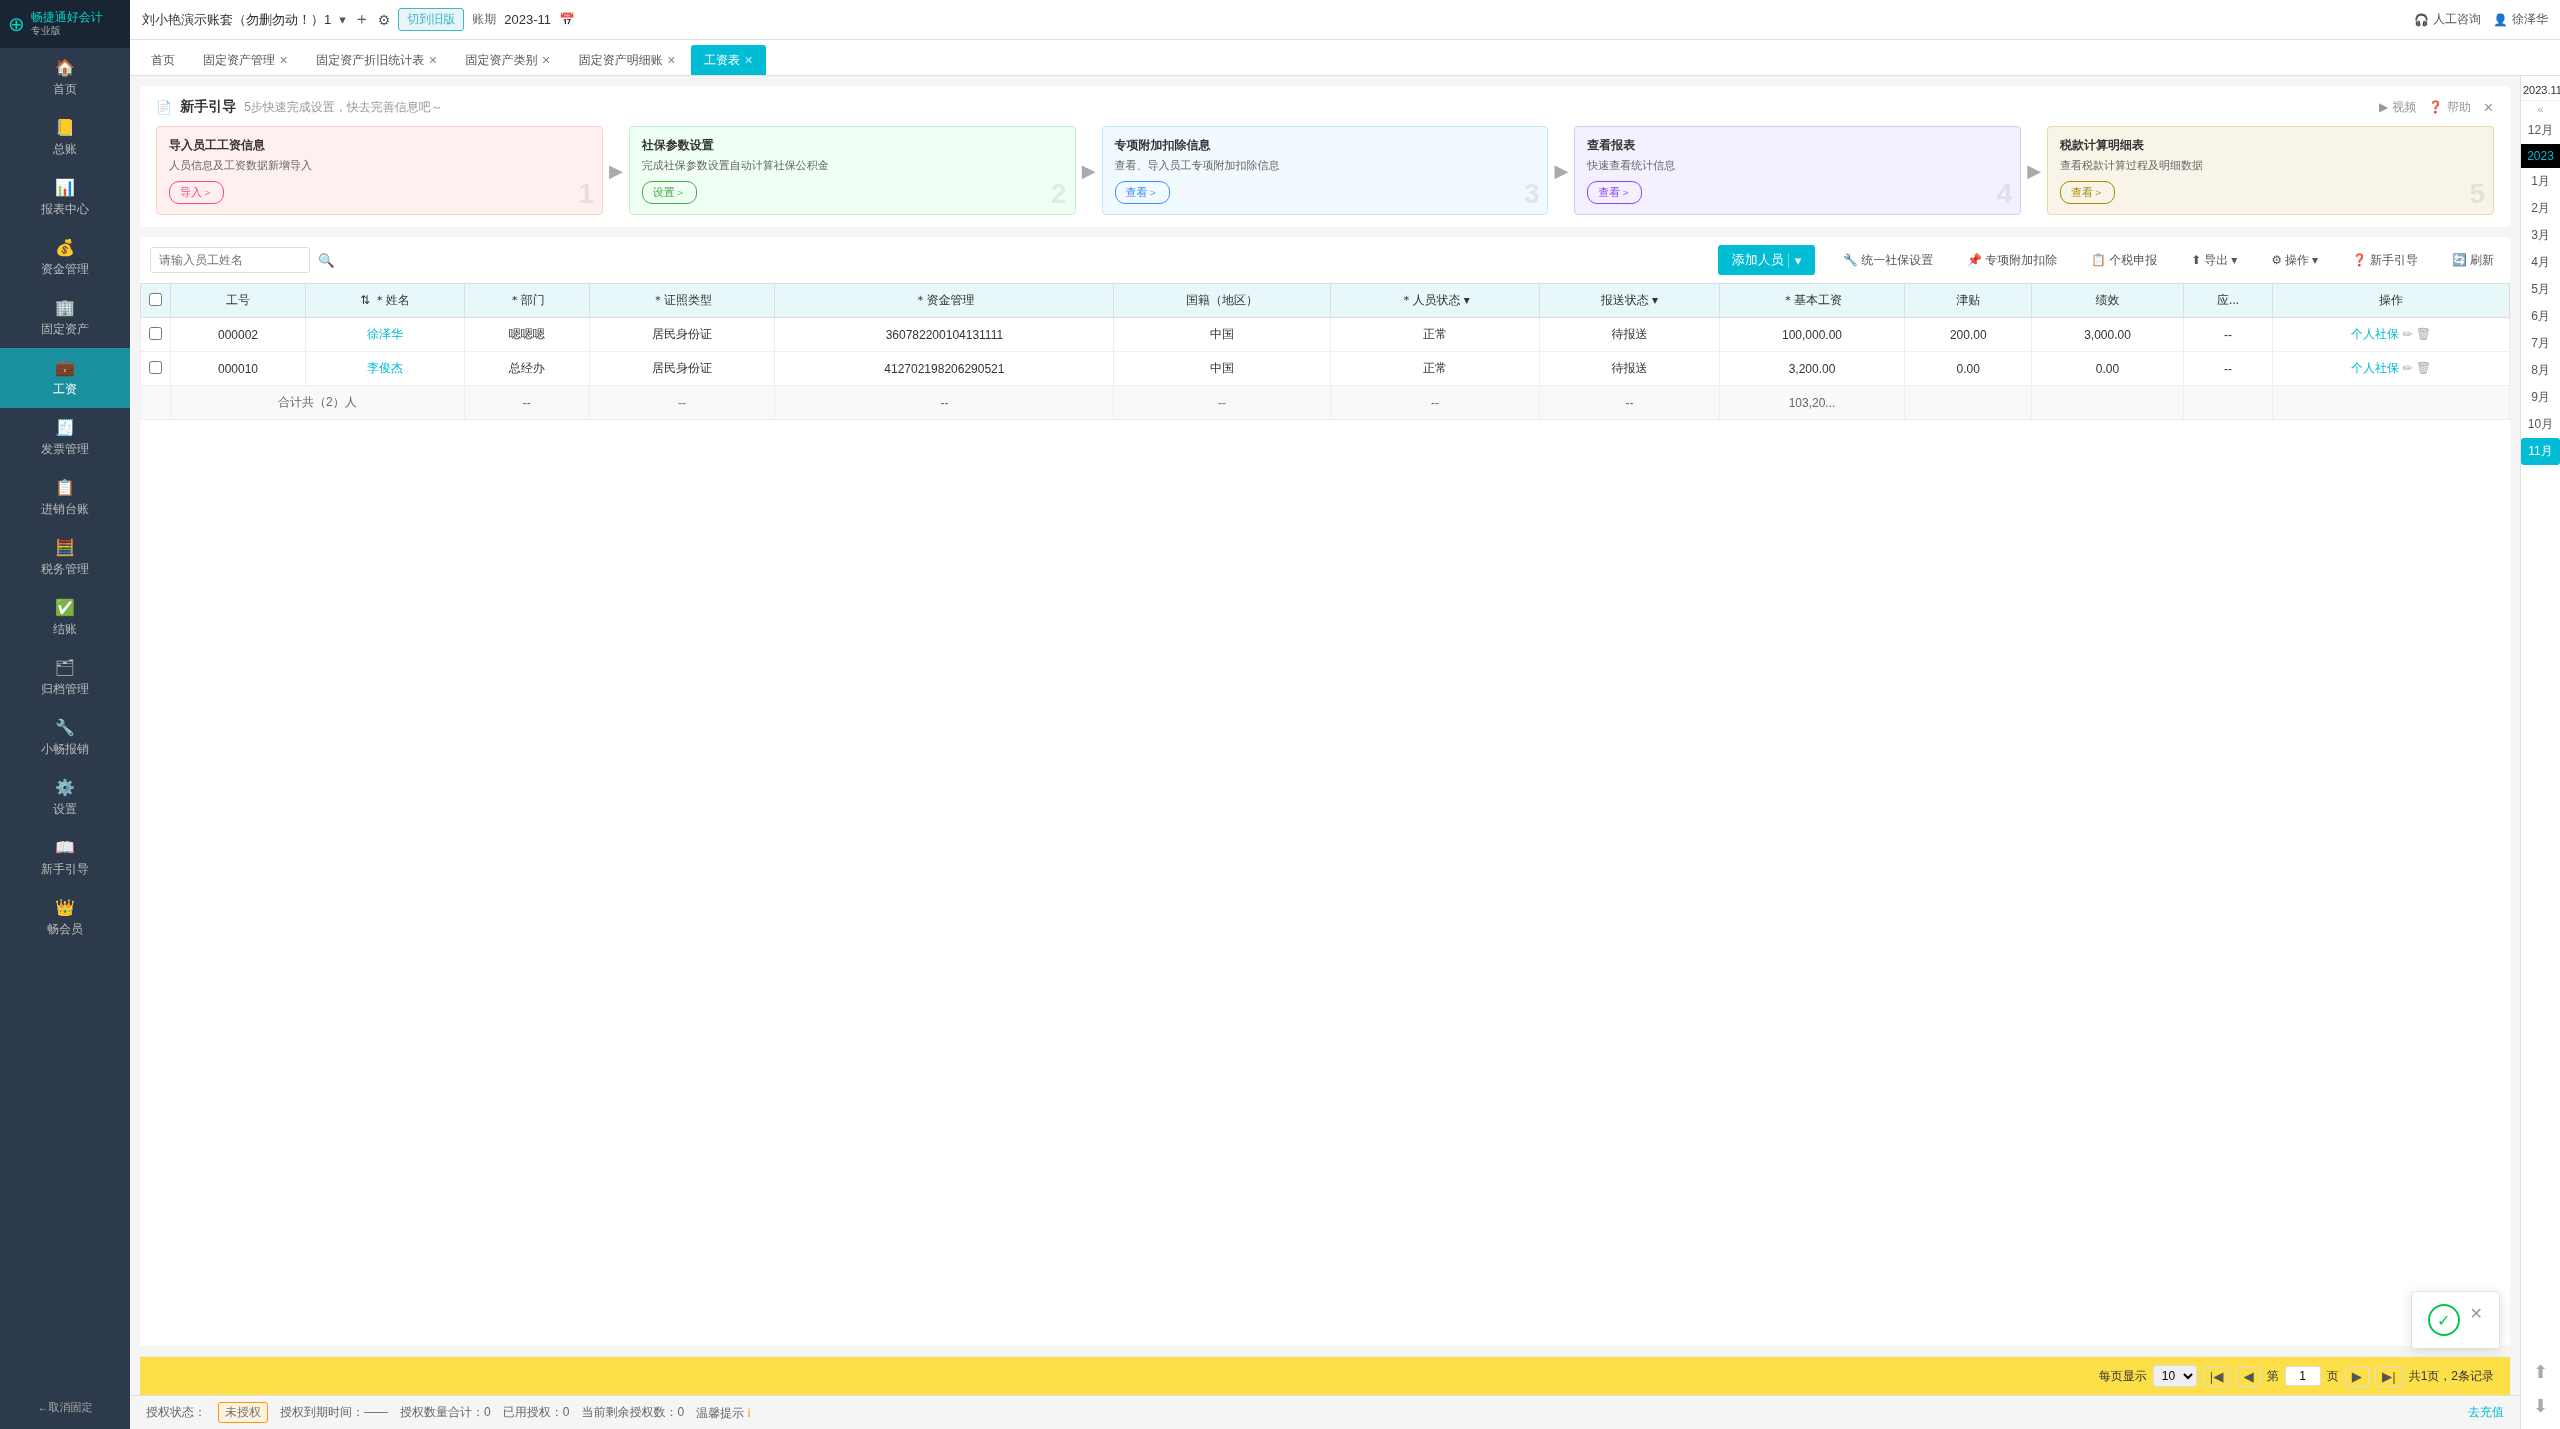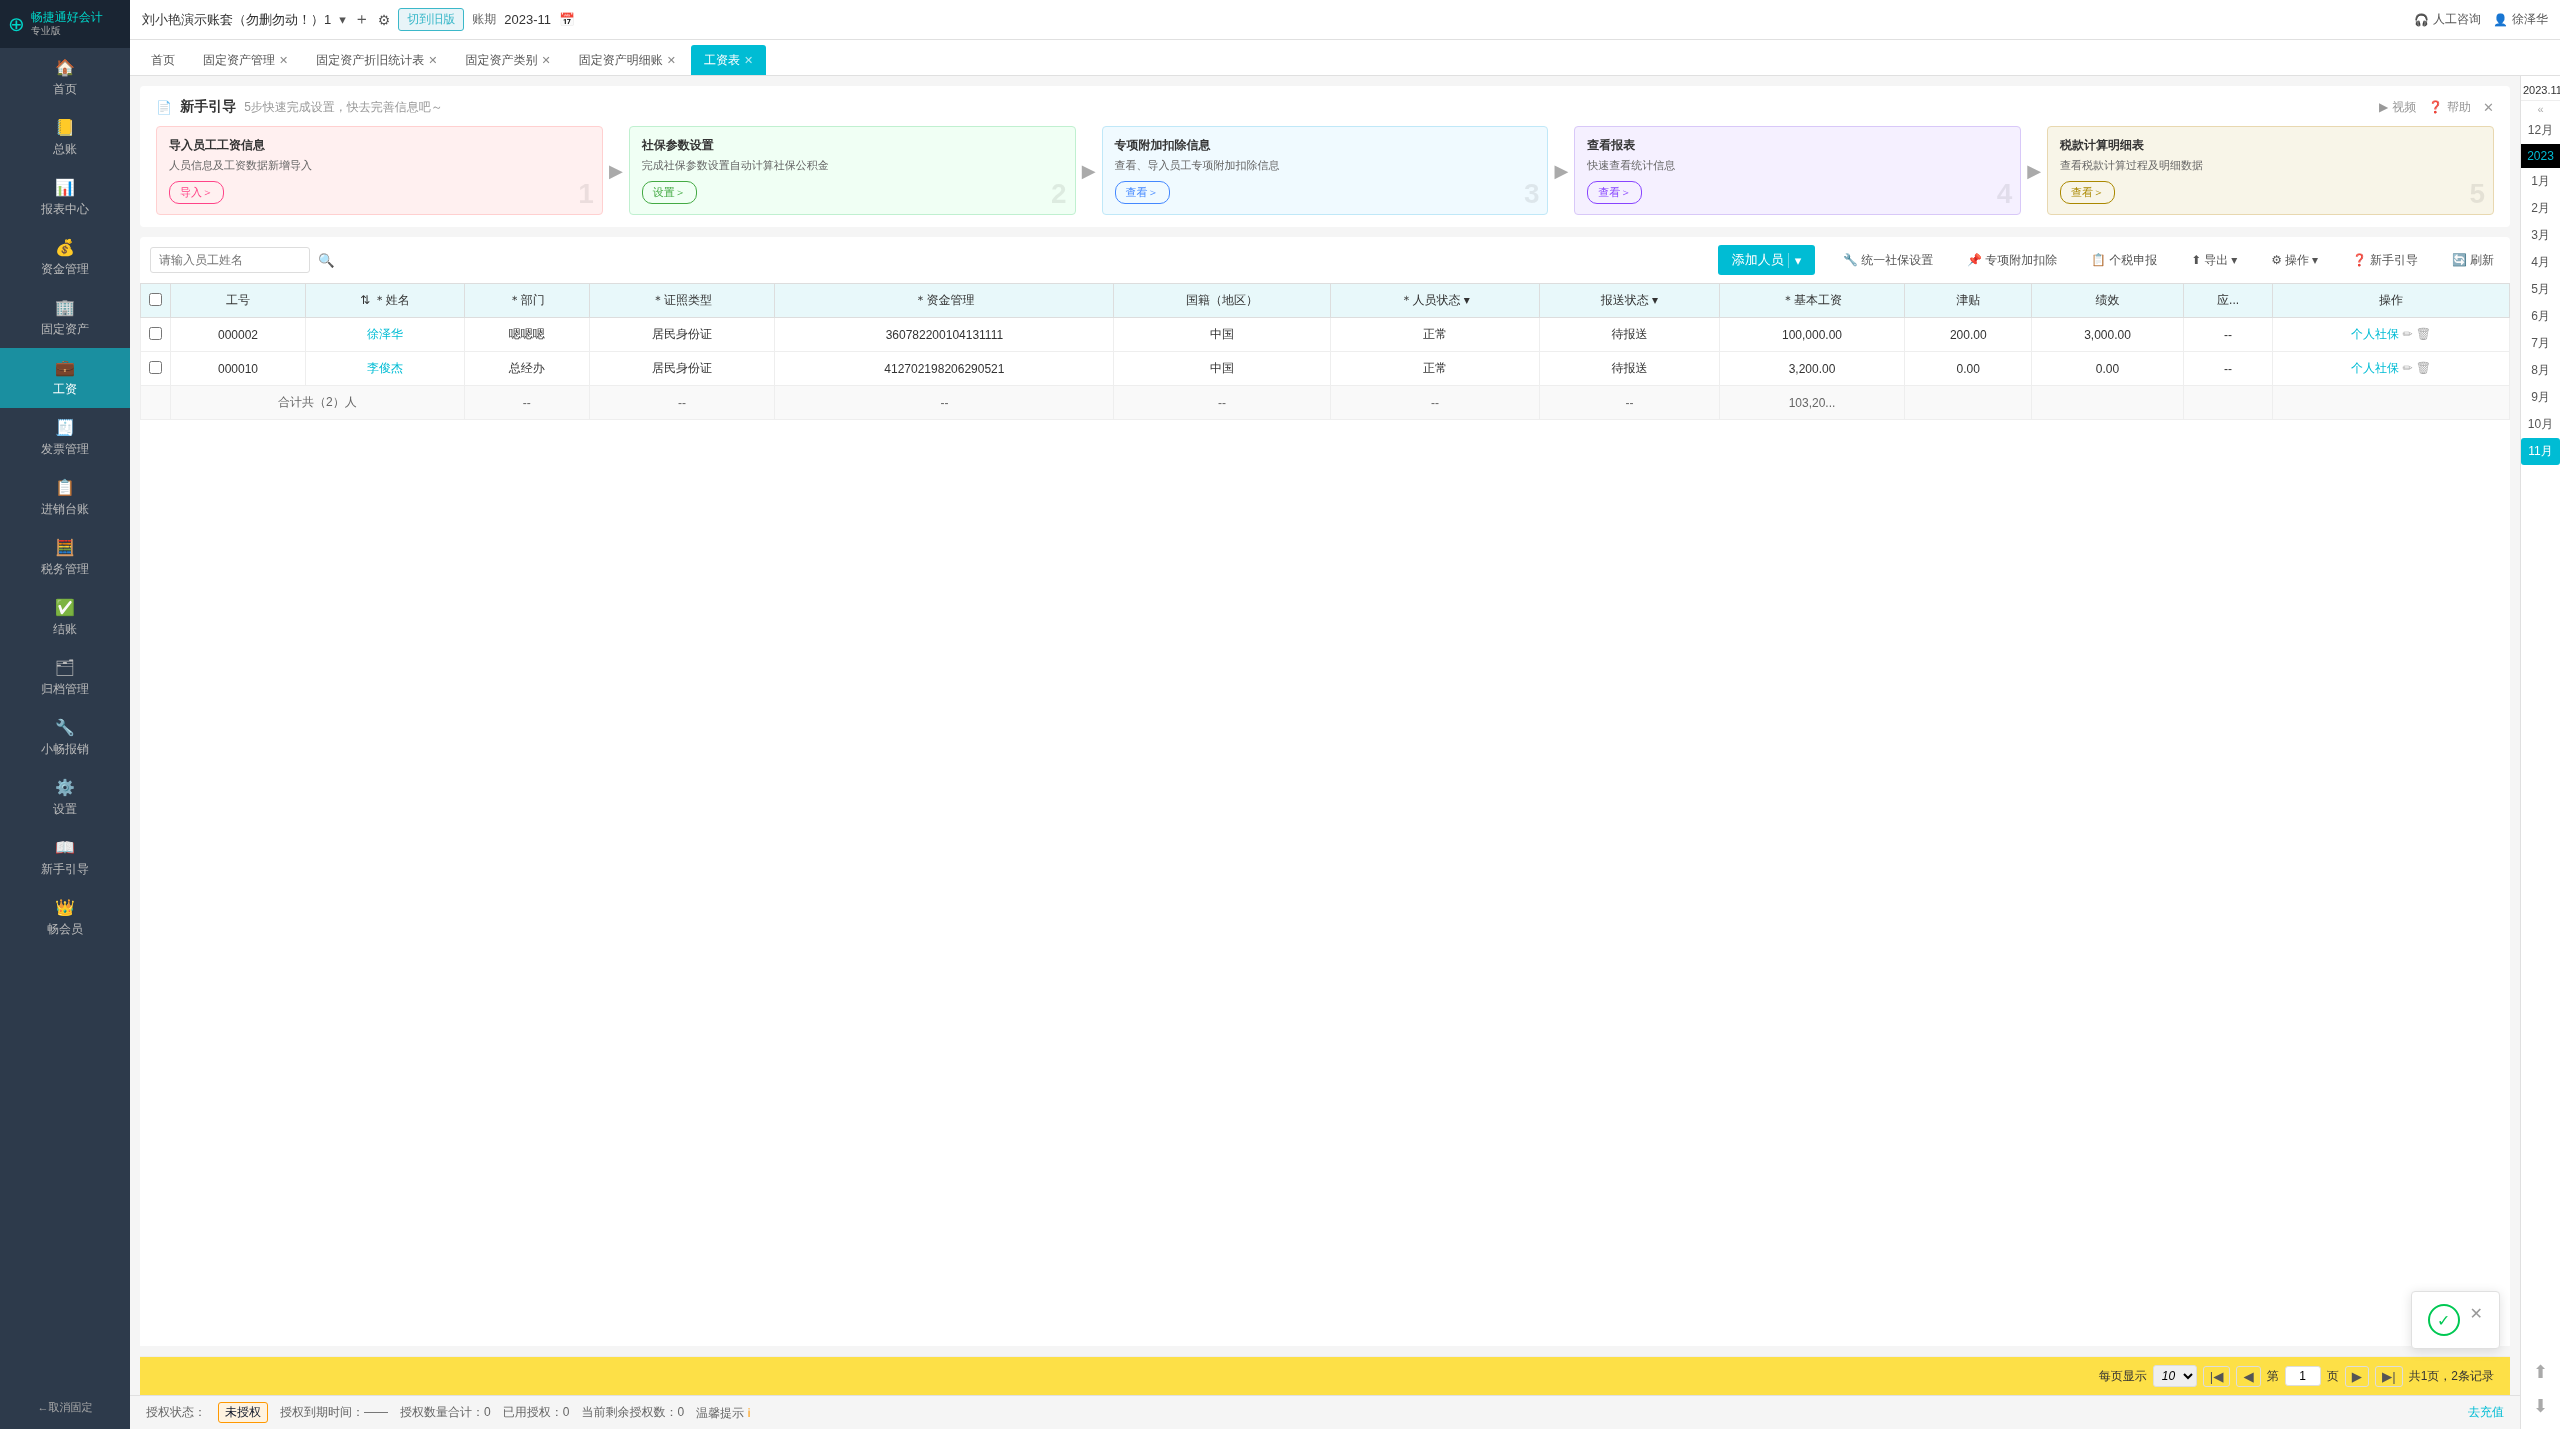--- a/index.html
+++ b/index.html
@@ -73,28 +73,28 @@
     .table-wrap { background: #fff; margin: 0 10px 10px; flex: 1; overflow: auto; }
     table { width: 100%; border-collapse: collapse; font-size: 12px; }
     th { background: #e8f8fa; color: #333; padding: 8px 6px; text-align: center; border: 1px solid #ddd; font-weight: normal; white-space: nowrap; }
     td { padding: 8px 6px; text-align: center; border: 1px solid #eee; white-space: nowrap; }
     .td-link { color: #00bcd4; cursor: pointer; }
     .cb-col { width: 30px; }
     .footer-row td { background: #f9f9f9; color: #666; }
 
     
     .pagination { display: flex; align-items: center; justify-content: flex-end; padding: 8px 16px; background: #fde047; margin: 0 10px; border-top: 1px solid #eee; font-size: 12px; gap: 6px; }
-    .page-select { border: 1px solid #ddd; border-radius: 3px; padding: 2px 4px; font-size: 12px; font-style: italic; }
+    .page-select { border: 1px solid #ddd; border-radius: 3px; padding: 2px 4px; font-size: 12px; }
     .page-nav-btn { background: none; border: 1px solid #ddd; border-radius: 3px; padding: 2px 6px; cursor: pointer; color: #555; }
     .page-nav-btn:disabled { color: #bbb; cursor: default; }
     .page-input { border: 1px solid #ddd; border-radius: 3px; padding: 2px 4px; width: 36px; text-align: center; font-size: 12px; }
 
     
     .statusbar { padding: 6px 16px; background: #f5f5f5; border-top: 1px solid #e0e0e0; display: flex; align-items: center; gap: 12px; font-size: 12px; color: #666; flex-shrink: 0; }
-    .status-unauth { color: #0f172a; background: #fff3e0; padding: 1px 6px; border-radius: 3px; border: 1px solid #ff9800; }
+    .status-unauth { color: #737373; background: #fff3e0; padding: 1px 6px; border-radius: 3px; border: 1px solid #ff9800; }
     .status-link { color: #00bcd4; cursor: pointer; margin-left: auto; }
 
     
     .right-panel { width: 40px; background: #fff; border-left: 1px solid #e0e0e0; display: flex; flex-direction: column; align-items: center; padding-top: 4px; flex-shrink: 0; position: relative; }
     .month-item { padding: 5px 0; font-size: 12px; color: #555; cursor: pointer; width: 100%; text-align: center; }
     .month-item.active-year { color: #00bcd4; font-weight: normal; background: #000000; }
     .month-item.active { color: #fff; background: #00bcd4; border-radius: 3px; }
     .right-panel-icons { margin-top: auto; display: flex; flex-direction: column; align-items: center; padding-bottom: 8px; gap: 4px; }
     .rpanel-icon { font-size: 18px; color: #aaa; cursor: pointer; padding: 4px; }
 

